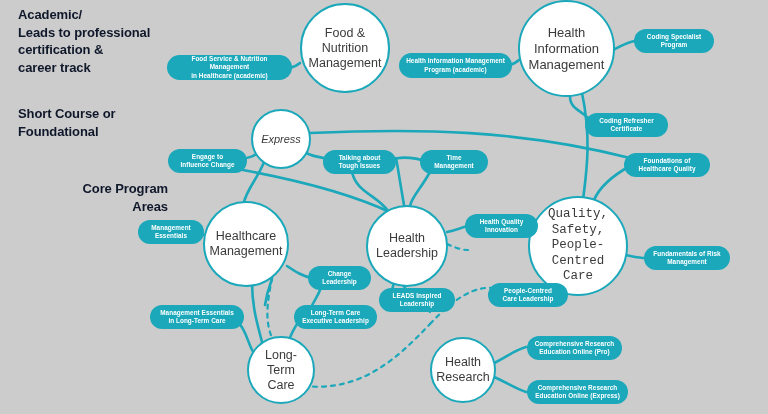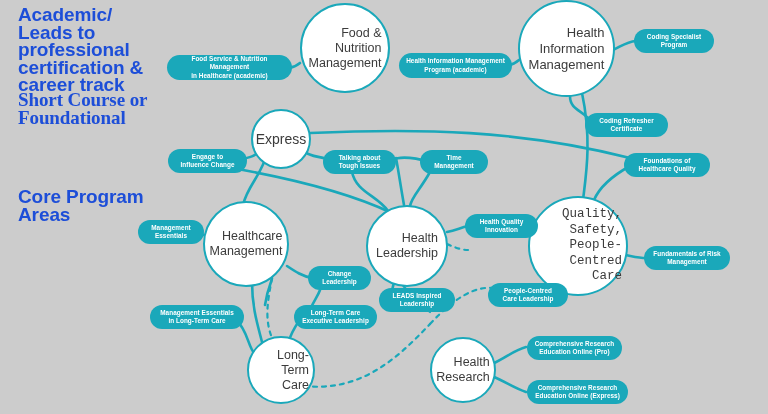--- a/index.html
+++ b/index.html
@@ -10,36 +10,36 @@
     overflow:hidden;
     position:relative;
   }
   #stage{position:relative;width:768px;height:414px;}
   svg.links{position:absolute;left:0;top:0;width:768px;height:414px;}
 
   
   .rowlabel{
     position:absolute;
     font-weight:bold;
-    color:#1d4ed8;
-    font-size:19px;
+    color:#0f172a;
+    font-size:13px;
     line-height:17.5px;
     letter-spacing:-0.1px;
     white-space:pre-line;
   }
 
   
   .node{
     position:absolute;
     border-radius:50%;
     background:#ffffff;
     border:2.5px solid #1aa8ba;
     box-sizing:border-box;
     display:flex;align-items:center;justify-content:center;
-    text-align:right;
+    text-align:center;
     color:#3b3b3b;
     font-weight:normal;
     z-index:3;
   }
   .node span{display:block;padding:0 4px;}
 
   
   .pill{
     position:absolute;
     background:#1aa8ba;
@@ -133,38 +133,38 @@
       <path d="M392 272 C 404 288, 416 300, 430 312"></path>
       <path d="M447 244 C 456 248, 462 250, 468 250"></path>
       <path d="M540 288 C 556 286, 566 282, 574 278"></path>
     </g>
   </svg>
 
   <div class="rowlabel" style="left:18px;top:6px;width:170px;">Academic/
 Leads to professional
 certification &amp;
 career track</div>
-  <div class="rowlabel" style="left:18px;top:91px;width:160px;font-family:Liberation Serif, serif;">Short Course or
+  <div class="rowlabel" style="left:18px;top:105px;width:160px;">Short Course or
 Foundational</div>
-  <div class="rowlabel" style="left:18px;top:188px;width:150px;">Core Program
+  <div class="rowlabel" style="left:18px;top:180px;width:150px;text-align:right;">Core Program
 Areas</div>
 
   <div class="node" style="left:300px;top:3px;width:90px;height:90px;font-size:12.5px;line-height:15px;">
     <span style="white-space:pre-line;">Food &amp;
 Nutrition
 Management</span>
   </div>
 
   <div class="node" style="left:518px;top:0px;width:97px;height:97px;font-size:13px;line-height:16px;">
     <span style="white-space:pre-line;">Health
 Information
 Management</span>
   </div>
 
-  <div class="node" style="left:251px;top:109px;width:60px;height:60px;font-size:14px;line-height:15px;">
+  <div class="node" style="left:251px;top:109px;width:60px;height:60px;font-size:11px;line-height:15px;font-style:italic;">
     <span style="white-space:pre-line;">Express</span>
   </div>
 
   <div class="node" style="left:203px;top:201px;width:86px;height:86px;font-size:12.5px;line-height:15.5px;">
     <span style="white-space:pre-line;">Healthcare
 Management</span>
   </div>
 
   <div class="node" style="left:366px;top:205px;width:82px;height:82px;font-size:12.5px;line-height:15.5px;">
     <span style="white-space:pre-line;">Health

